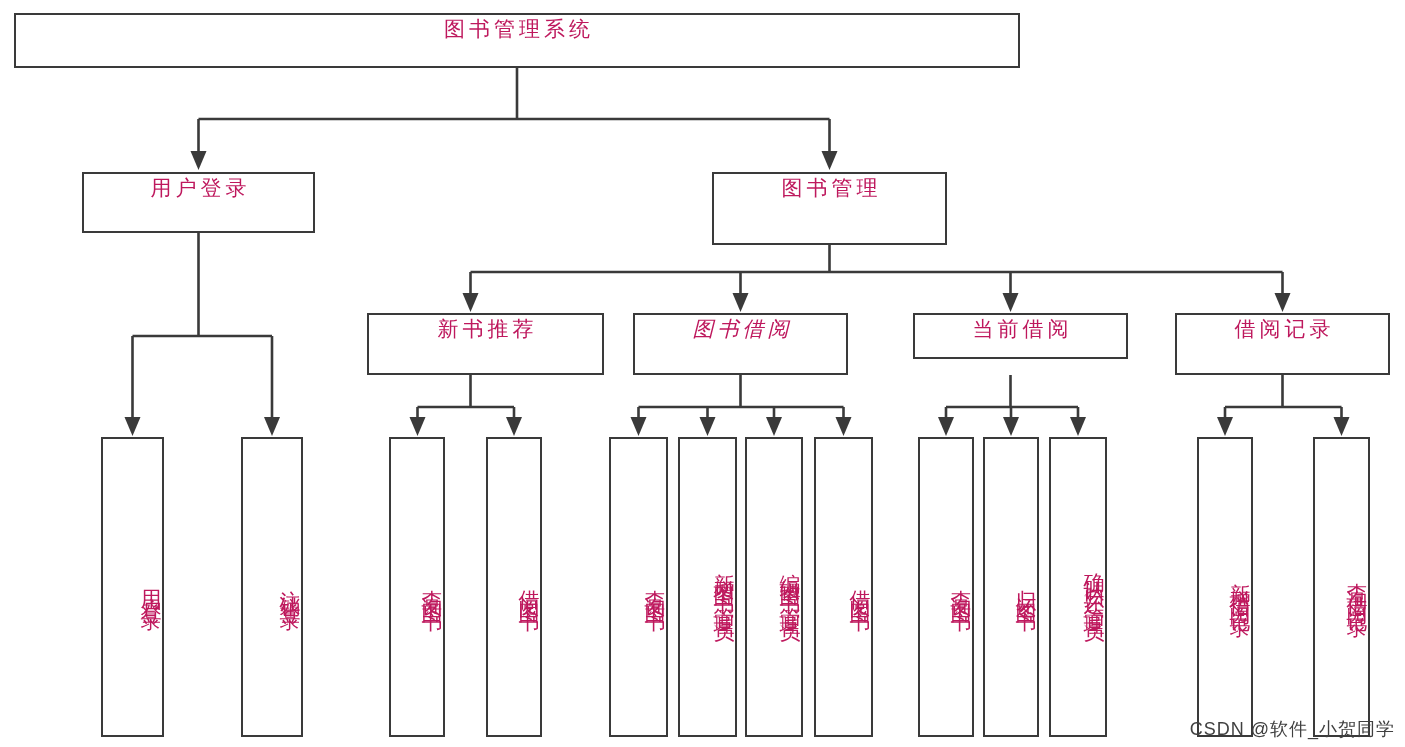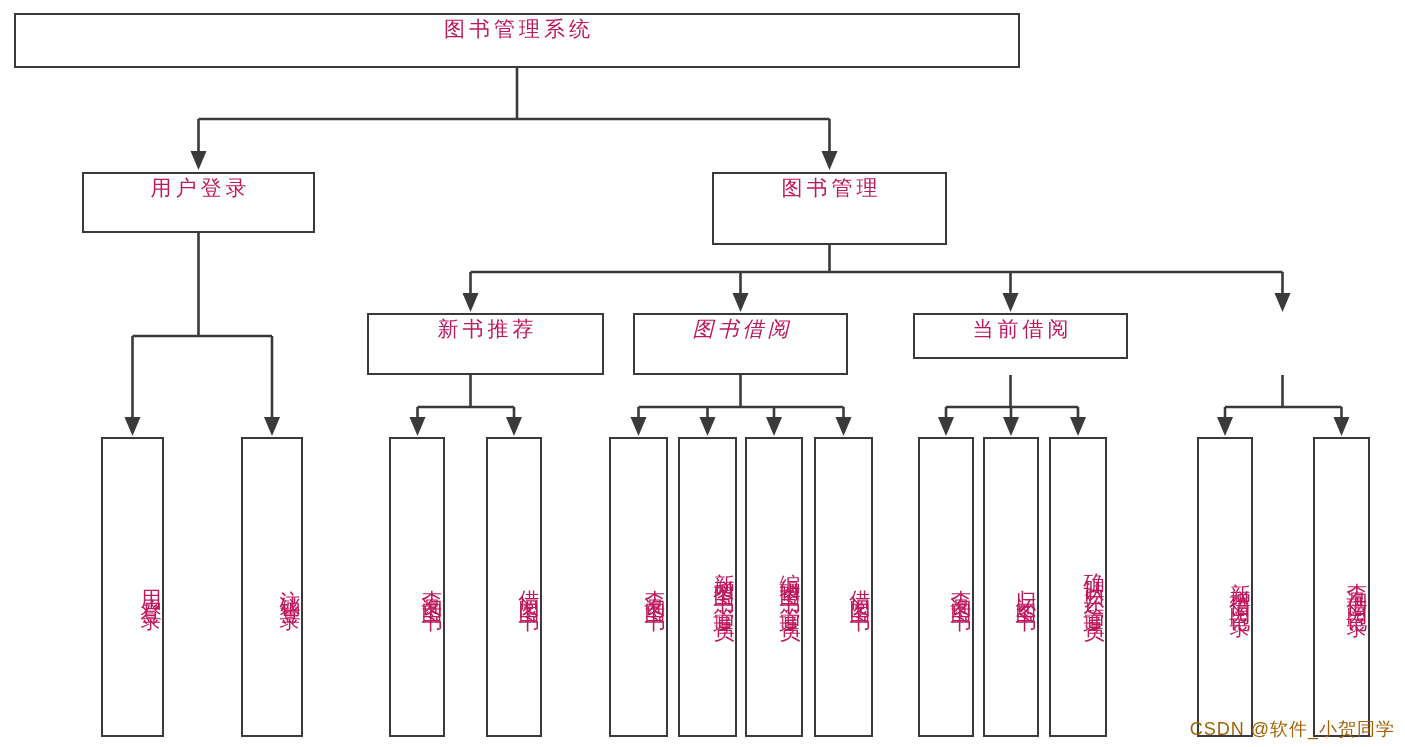--- a/index.html
+++ b/index.html
@@ -41,21 +41,21 @@
     letter-spacing: 7px;
     line-height: 1;
     white-space: normal;
   }
   .watermark {
     position: absolute;
     right: 10px;
     bottom: 6px;
     font-size: 18px;
     letter-spacing: 1px;
-    color: #a16207;
+    color: #404040;
   }
 </style>
 </head>
 <body>
 
 <div class="canvas">
 
   <svg class="connectors" width="1405" height="747" viewBox="0 0 1405 747">
     <g stroke="#3a3a3a" stroke-width="2.6" fill="none">
       <path d="M517,68 V119 M198.5,119 H829.5 M198.5,119 V153 M829.5,119 V153"></path>
@@ -118,20 +118,23 @@
 
   <div class="box h" style="left:367px; top:313px; width:237px; height:62px;">
     <span>新书推荐</span>
   </div>
   <div class="box h" style="left:633px; top:313px; width:215px; height:62px;font-style:italic;">
     <span>图书借阅</span>
   </div>
   <div class="box h" style="left:901px; top:313px; width:215px; height:46px;margin-left:12px;">
     <span>当前借阅</span>
   </div>
+  <div class="box h" style="left:1175px; top:313px; width:215px; height:62px;">
+    <span>借阅记录</span>
+  </div>
 
   <div class="box v" style="left:101px; top:437px; width:63px; height:300px;">
     <span>用户登录</span>
   </div>
   <div class="box v" style="left:241px; top:437px; width:62px; height:300px;">
     <span>注销登录</span>
   </div>
 
   <div class="box v" style="left:389px; top:437px; width:56px; height:300px;">
     <span>查询图书</span>

